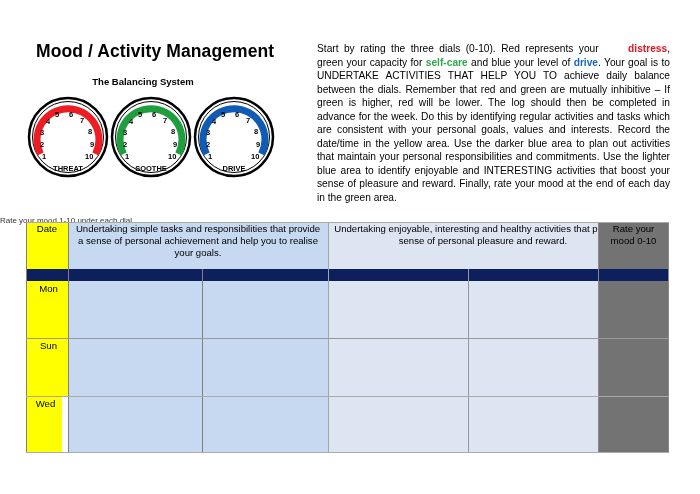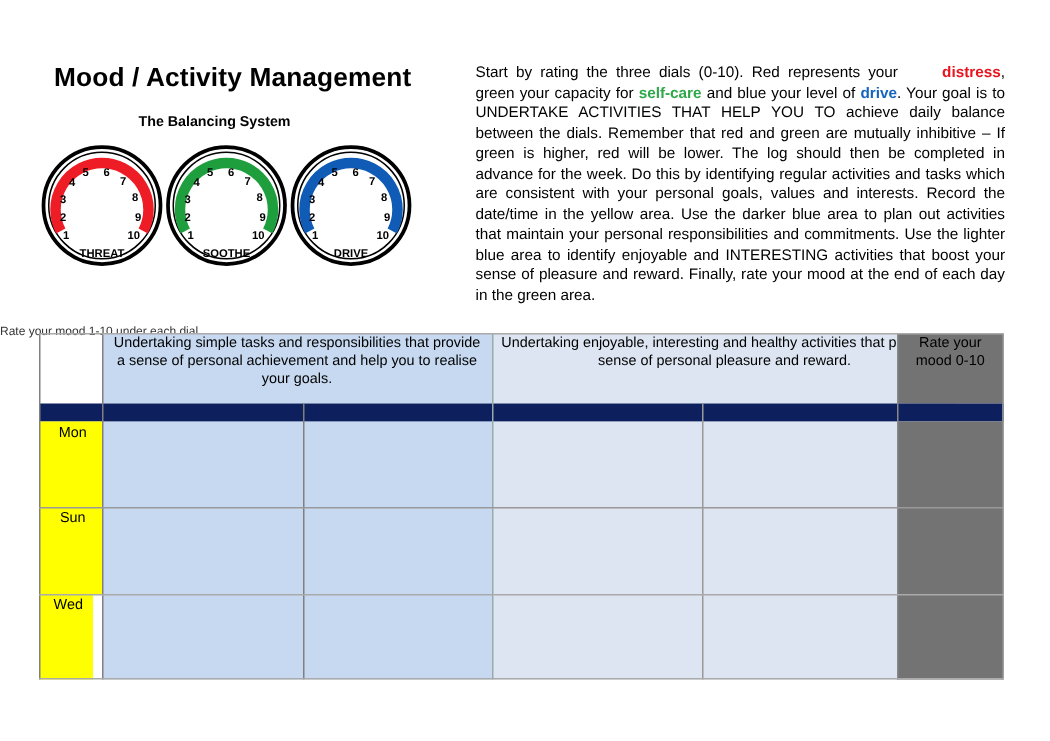--- a/index.html
+++ b/index.html
@@ -94,20 +94,21 @@
     </g>
     <text x="41" y="75" text-anchor="middle" font-family="Liberation Sans, sans-serif" font-weight="bold" font-size="7.5" fill="#000">DRIVE</text>
   </svg>
 </div>
 <div class="dial-caption">Rate your mood 1-10 under each dial</div>
 
 <div class="intro"><span>Start by rating the three dials (0-10).  Red represents your </span><span class="red">distress</span><span>, green your capacity for </span><span class="green">self-care</span><span> and blue your level of </span><span class="blue">drive</span><span>.  Your goal is to UNDERTAKE ACTIVITIES THAT HELP YOU TO achieve daily balance between the dials. Remember that red and green are mutually inhibitive – If green is higher, red will be lower.  The log should then be completed in advance for the week.  Do this by identifying regular activities and tasks which are consistent with your personal goals, values and interests.  Record the date/time in the yellow area.  Use the darker blue area to plan out activities that maintain your personal responsibilities and commitments.  Use the lighter blue area to identify enjoyable and INTERESTING activities that boost your sense of pleasure and reward.  Finally, rate your mood at the end of each day in the green area.</span></div>
 
 <div class="grid">
 
+  <div class="cell yellow datehdr" style="left:0;top:0;width:42px;height:47px;">Date</div>
   <div class="cell dark hdr" style="left:42px;top:0;width:260px;height:47px;">Undertaking simple tasks and responsibilities that provide a sense of personal achievement and help you to realise your goals.</div>
   <div class="cell light hdr" style="left:302px;top:0;width:310px;height:47px;">Undertaking enjoyable, interesting and healthy activities that provide a sense of personal pleasure and reward.</div>
   <div class="cell green-c hdr" style="left:572px;top:0;width:71px;height:47px;">Rate your mood 0-10</div>
 
   <div class="cell navy" style="left:0;top:47px;width:643px;height:12px;"></div>
   <div class="cell navy band-label" style="left:42px;top:47px;width:134px;height:12px;">AM</div>
   <div class="cell navy band-label" style="left:176px;top:47px;width:126px;height:12px;">PM</div>
   <div class="cell navy band-label" style="left:302px;top:47px;width:140px;height:12px;">AM</div>
   <div class="cell navy band-label" style="left:442px;top:47px;width:130px;height:12px;">PM</div>
 

